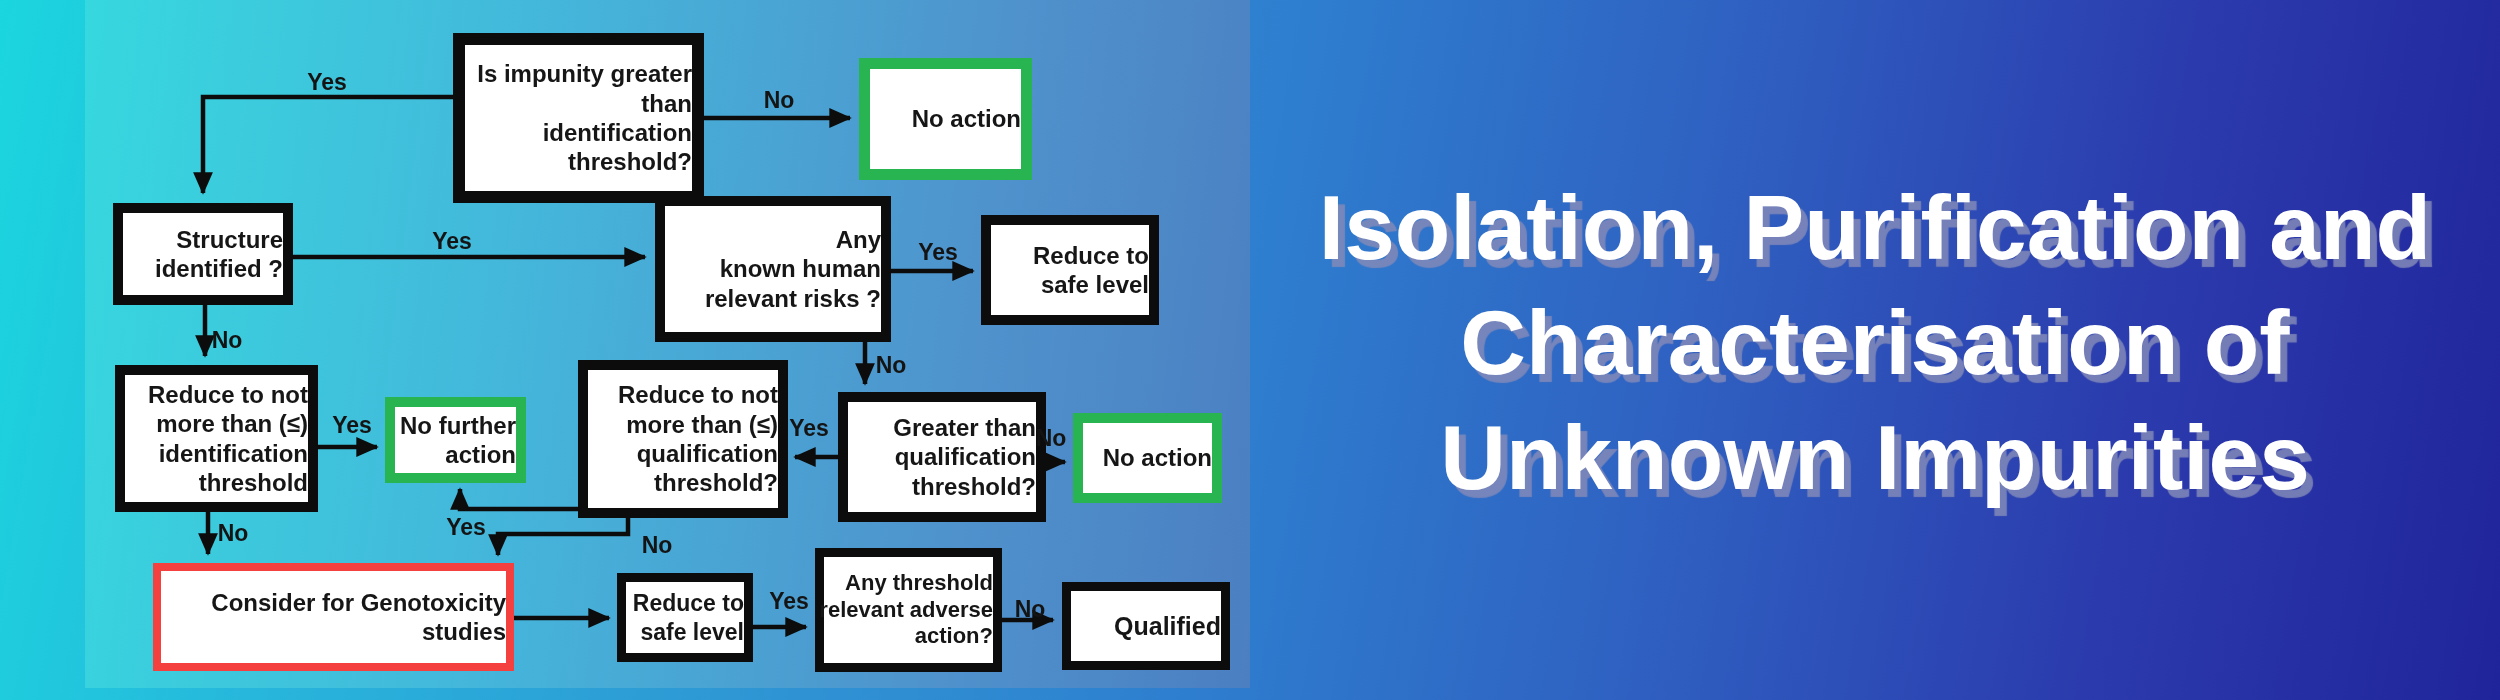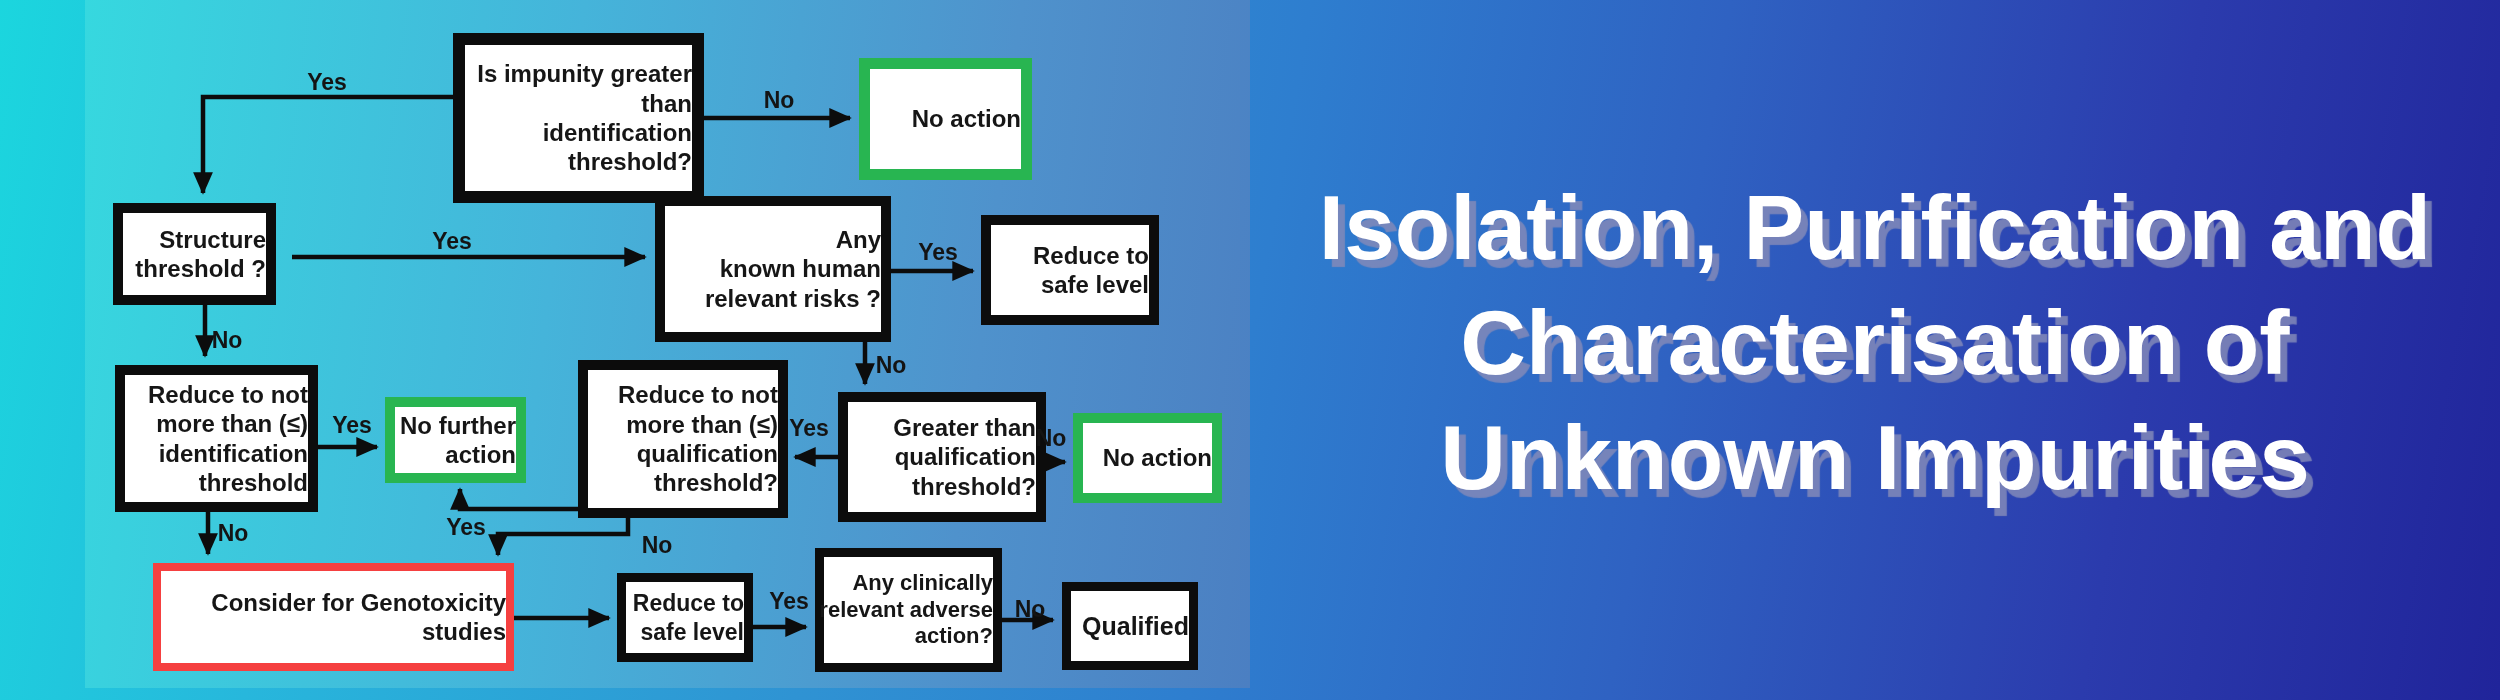--- a/index.html
+++ b/index.html
@@ -74,23 +74,23 @@
     <span>Is impunity greater</span>
     <span>than</span>
     <span>identification</span>
     <span>threshold?</span>
   </div>
 
   <div class="box b-green" style="left:859px;top:58px;width:173px;height:122px;border-width:11px">
     <span>No action</span>
   </div>
 
-  <div class="box" style="left:113px;top:203px;width:163px;height:102px;border-width:10px">
+  <div class="box" style="left:113px;top:203px;width:180px;height:102px;border-width:10px">
     <span>Structure</span>
-    <span>threshold ?</span>
+    <span>identified ?</span>
   </div>
 
   <div class="box" style="left:655px;top:196px;width:236px;height:146px;border-width:10px">
     <span>Any</span>
     <span>known human</span>
     <span>relevant risks ?</span>
   </div>
 
   <div class="box" style="left:981px;top:215px;width:178px;height:110px;border-width:10px">
     <span>Reduce to</span>
@@ -130,26 +130,26 @@
     <span>Consider for Genotoxicity</span>
     <span>studies</span>
   </div>
 
   <div class="box" style="left:617px;top:573px;width:136px;height:89px;border-width:9px;font-size:23px">
     <span>Reduce to</span>
     <span>safe level</span>
   </div>
 
   <div class="box" style="left:815px;top:548px;width:187px;height:124px;border-width:9px;font-size:22px">
-    <span>Any clinically</span>
+    <span>Any threshold</span>
     <span>relevant adverse</span>
     <span>action?</span>
   </div>
 
-  <div class="box" style="left:1062px;top:582px;width:136px;height:88px;border-width:9px;font-size:25px">
+  <div class="box" style="left:1062px;top:582px;width:168px;height:88px;border-width:9px;font-size:25px">
     <span>Qualified</span>
   </div>
 
   <div class="elabel" style="left:327px;top:82px">Yes</div>
   <div class="elabel" style="left:779px;top:100px">No</div>
   <div class="elabel" style="left:452px;top:241px">Yes</div>
   <div class="elabel" style="left:938px;top:252px">Yes</div>
   <div class="elabel" style="left:227px;top:340px">No</div>
   <div class="elabel" style="left:891px;top:365px">No</div>
   <div class="elabel" style="left:352px;top:425px">Yes</div>

